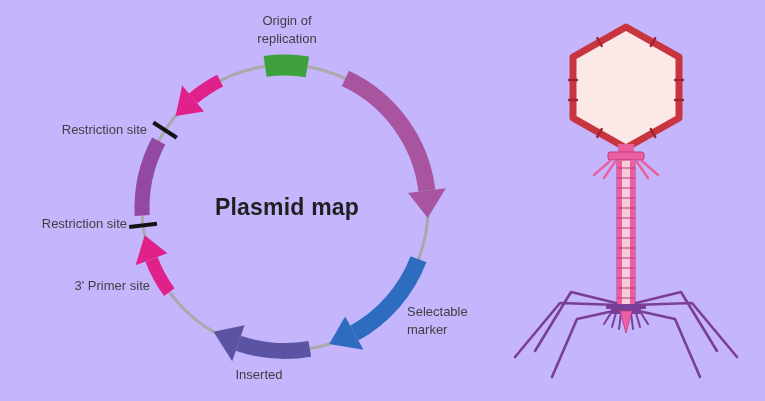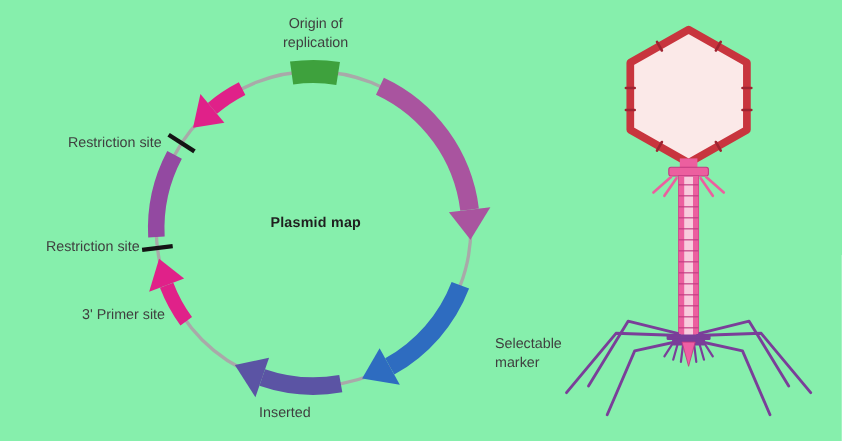--- a/index.html
+++ b/index.html
@@ -1,24 +1,24 @@
 <!DOCTYPE html>
 <html><head>
 <meta charset="utf-8">
 <style>
   html,body{margin:0;padding:0;}
   body{width:765px;height:401px;background:#ffffff;overflow:hidden;
        font-family:"Liberation Sans",sans-serif;}
-  .stage{position:relative;width:765px;height:401px;background:#86efac;}
+  .stage{position:relative;width:765px;height:401px;background:#c4b5fd;}
   .stage > svg{position:absolute;left:0;top:0;}
   .lbl{position:absolute;font-size:13px;color:#3f3f3f;line-height:1.35;white-space:nowrap;}
   .wrap{white-space:normal;}
   .center{transform:translateX(-50%);text-align:center;}
   .alignright{text-align:right;}
-  .title{position:absolute;font-size:13px;font-weight:bold;color:#1f1f1f;
+  .title{position:absolute;font-size:23px;font-weight:bold;color:#1f1f1f;
          transform:translateX(-50%);white-space:nowrap;letter-spacing:.2px;}
 </style>
 </head>
 <body>
 
 <div class="stage">
 
   <svg width="765" height="401" viewBox="0 0 765 401">
 
     <g>
@@ -120,21 +120,21 @@
         <polyline points="634,305 692,303 737,357"></polyline>
         <polyline points="636,303 681,292 717,351"></polyline>
         <polyline points="634,310 675,319 700,377"></polyline>
       </g>
     </g>
   </svg>
 
   <div class="lbl wrap center" style="left:287px;top:12px;width:86px;">Origin of replication</div>
 
 
-  <div class="lbl wrap" style="left:407px;top:303px;width:72px;margin-left:43px;">Selectable marker</div>
+  <div class="lbl wrap" style="left:407px;top:303px;width:72px;">Selectable marker</div>
 
   <div class="lbl center" style="left:259px;top:366px;">Inserted</div>
 
   <div class="lbl" style="right:615px;top:277px;">3' Primer site</div>
 
   <div class="lbl" style="right:638px;top:215px;">Restriction site</div>
 
 
   <div class="lbl" style="right:618px;top:121px;">Restriction site</div>
 

